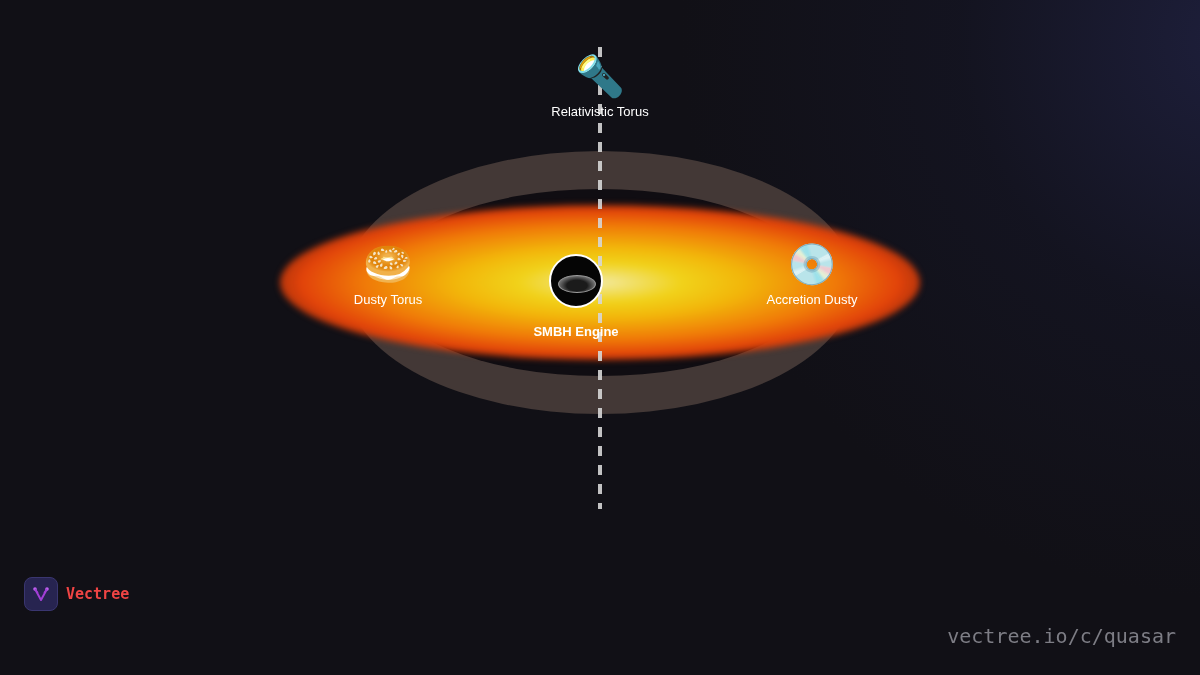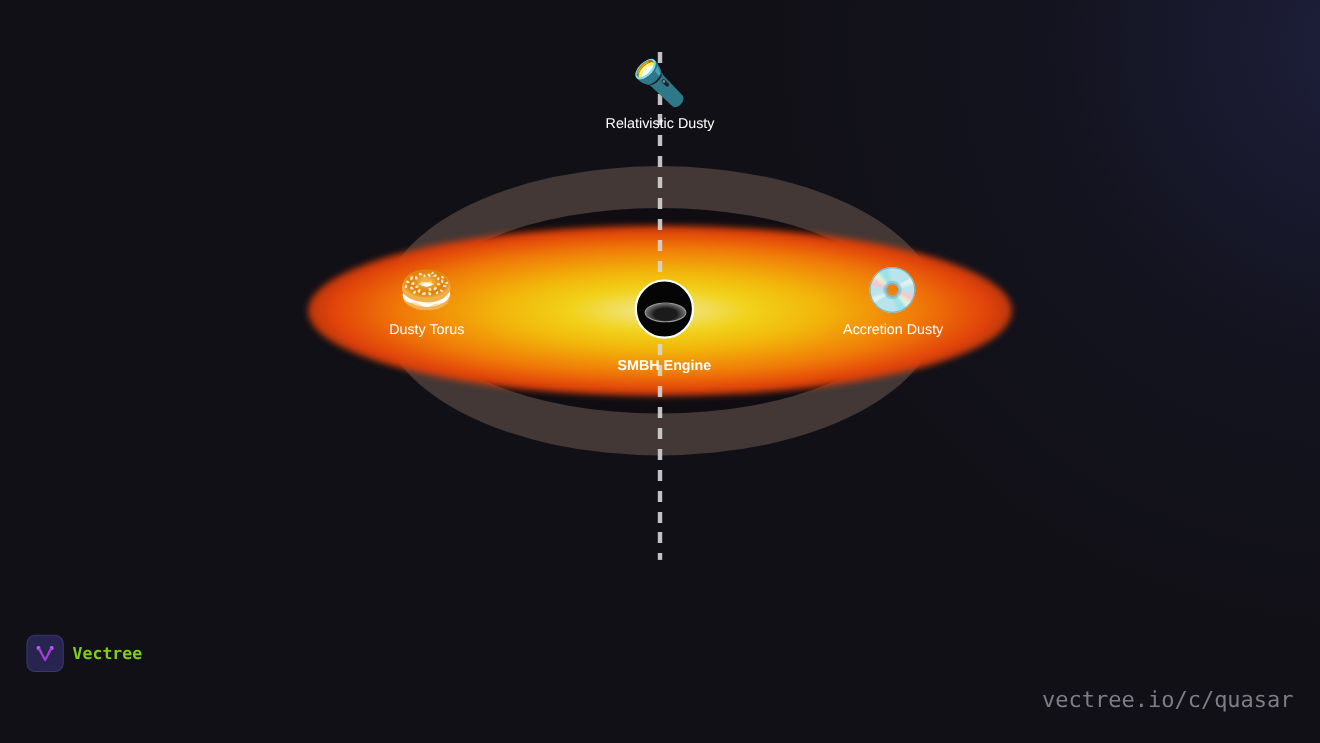--- a/index.html
+++ b/index.html
@@ -33,39 +33,39 @@
       position: absolute; left: 598px; top: 47px; width: 4px; height: 462px;
       background: repeating-linear-gradient(to bottom, #d6d6d6 0px, #d6d6d6 10px, transparent 10px, transparent 19px);
       opacity: 0.9;
     }
     .node { position: absolute; display: flex; flex-direction: column; align-items: center; }
     .node .emoji { font-size: 40px; line-height: 48px; }
     .node .label { color: #ffffff; font-size: 13px; margin-top: 4px; white-space: nowrap; }
     .node-jets { left: 540px; top: 52px; width: 120px; }
     .node-torus { left: 338px; top: 240px; width: 100px; }
     .node-disk { left: 757px; top: 240px; width: 110px; }
-    .node-smbh { left: 544px; top: 254px; width: 120px; }
+    .node-smbh { left: 516px; top: 254px; width: 120px; }
     .smbh-circle {
       width: 54px; height: 54px; border-radius: 50%; background: #050505;
       border: 2px solid #ffffff; position: relative; box-sizing: border-box;
     }
     .smbh-ring {
       position: absolute; left: 7px; top: 19px; width: 38px; height: 18px; border-radius: 50%;
       background: radial-gradient(ellipse at center 60%, #1b1b1b 40%, #6d6d6d 70%, #bdbdbd 100%);
       border: 1px solid #9a9a9a; box-sizing: border-box;
     }
     .node-smbh .label { font-weight: bold; margin-top: 16px; }
     .brand { position: absolute; left: 24px; top: 577px; }
     .brand-row { display: flex; align-items: center; gap: 8px; }
     .brand-logo {
       width: 34px; height: 34px; border-radius: 8px; background: #272450;
       border: 1px solid #3a3670; box-sizing: border-box;
       display: flex; align-items: center; justify-content: center;
     }
-    .brand-name { color: #84cc16; font-family: "DejaVu Sans Mono", monospace; font-weight: bold; font-size: 15px; }
+    .brand-name { color: #ef4444; font-family: "DejaVu Sans Mono", monospace; font-weight: bold; font-size: 15px; }
     .product-name {
       color: #ffffff; font-family: "DejaVu Sans Mono", monospace; font-weight: bold;
       font-size: 36px; margin-top: 2px; letter-spacing: 0px;
     }
     .url {
       position: absolute; right: 24px; top: 624px;
       color: #7d7d85; font-family: "DejaVu Sans Mono", monospace; font-size: 20px;
     }
   </style>
 </head>
@@ -74,21 +74,21 @@
 <div class="bg-glow"></div>
 
 <div class="stage">
   <div class="torus-ring"></div>
   <div class="torus-hole"></div>
   <div class="disk-glow"></div>
   <div class="jet-axis"></div>
 
   <div class="node node-jets">
     <span class="emoji">🔦</span>
-    <span class="label">Relativistic Dusty</span>
+    <span class="label">Relativistic Torus</span>
   </div>
 
   <div class="node node-torus">
     <span class="emoji">🥯</span>
     <span class="label">Dusty Torus</span>
   </div>
 
   <div class="node node-disk">
     <span class="emoji">💿</span>
     <span class="label">Accretion Dusty</span>

